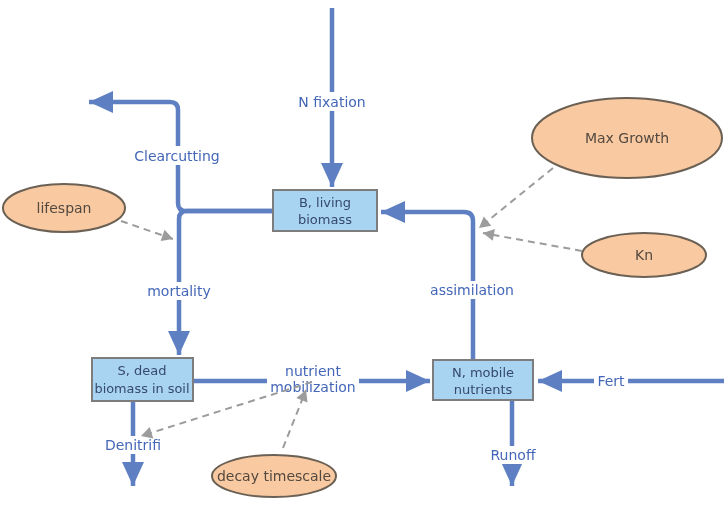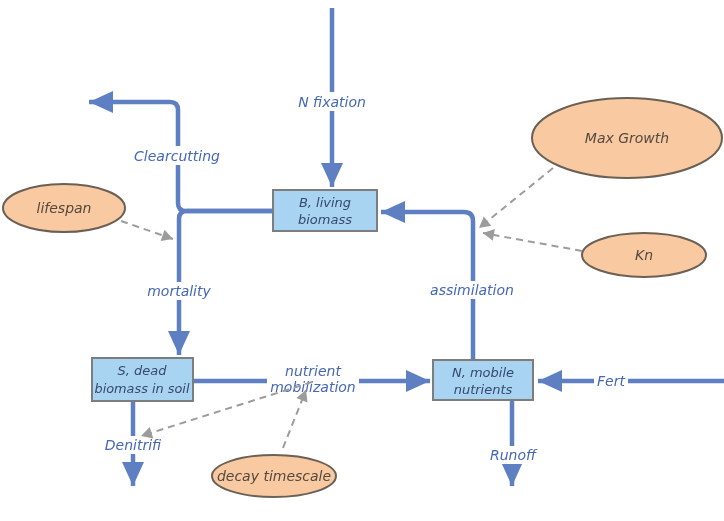--- a/index.html
+++ b/index.html
@@ -1,16 +1,16 @@
 <!DOCTYPE html>
 <html><head>
 <meta charset="utf-8">
 <style>
   html,body{margin:0;padding:0;background:#ffffff;}
-  .canvas{width:724px;height:521px;position:relative;background:#ffffff;overflow:hidden;font-style:italic;}
+  .canvas{width:724px;height:521px;position:relative;background:#ffffff;overflow:hidden;}
   svg{font-family:"DejaVu Sans",sans-serif;display:block;}
   .pipe{fill:none;stroke:#5E80C2;stroke-width:4.5;stroke-linejoin:round;}
   .connector{fill:none;stroke:#9C9C9C;stroke-width:2;stroke-dasharray:7 5;}
   .label-back{fill:#ffffff;stroke:none;}
   .flow-label{fill:#4467B8;font-size:14px;text-anchor:middle;}
   .stock-rect{fill:#A9D4F1;stroke:#7D7D7D;stroke-width:2;}
   .stock-text{fill:#36496E;font-size:13px;text-anchor:middle;}
   .param-ellipse{fill:#F9C9A1;stroke:#6B6054;stroke-width:2;}
   .param-text{fill:#53493F;font-size:14px;text-anchor:middle;}
 </style>

